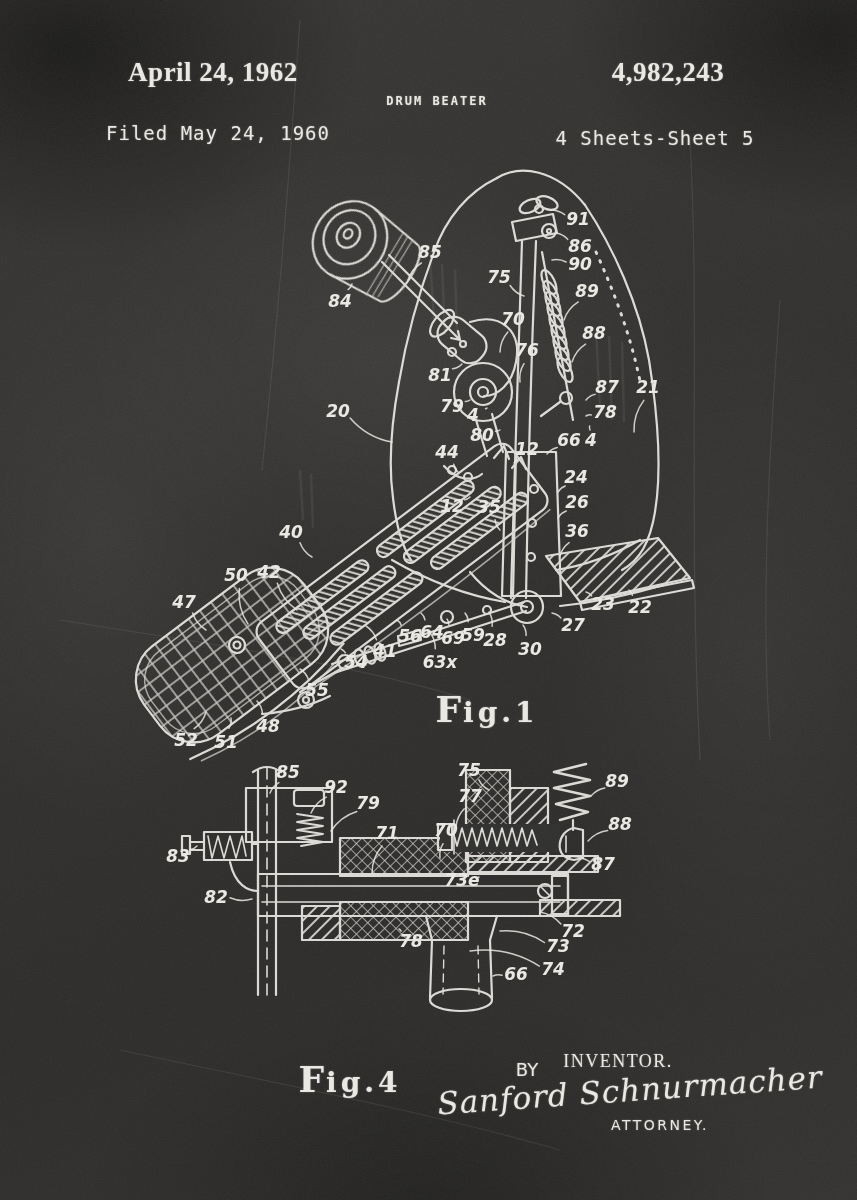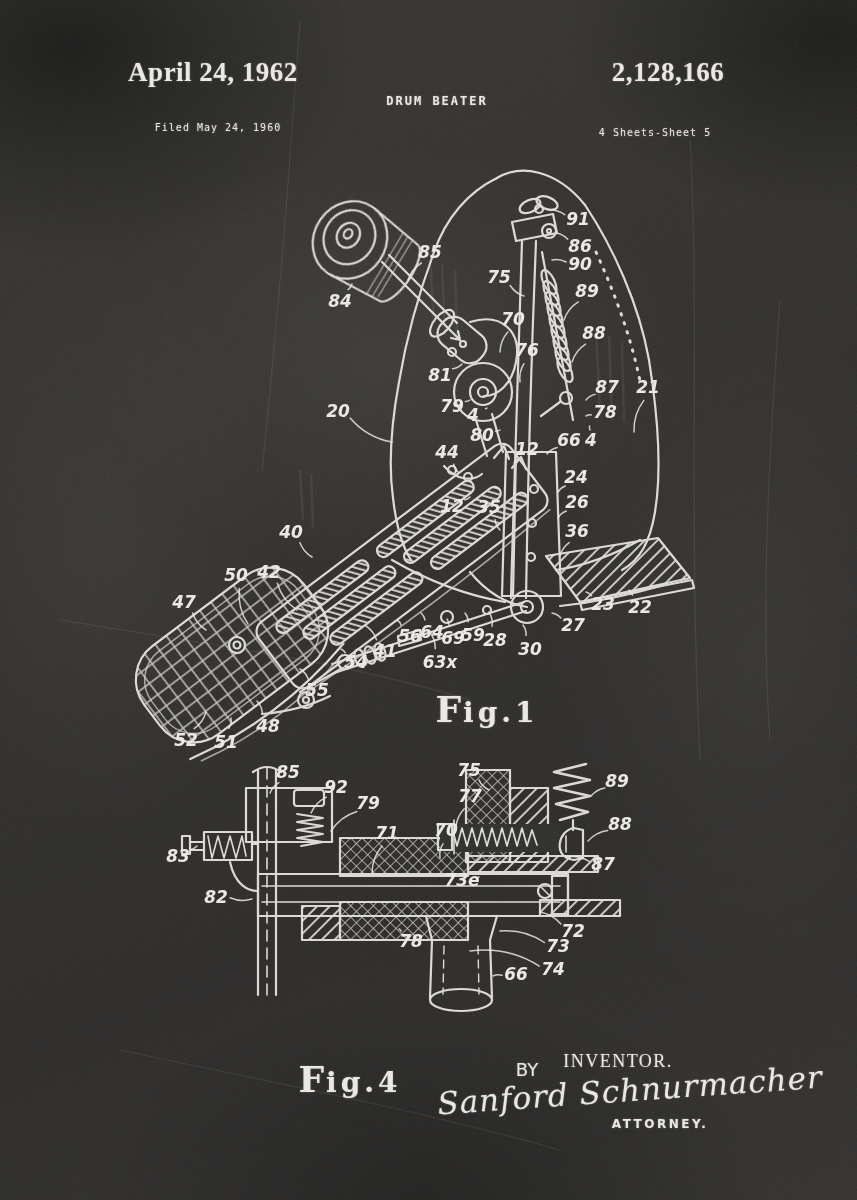--- a/index.html
+++ b/index.html
@@ -14,38 +14,38 @@
       radial-gradient(ellipse 420px 300px at 45% 30%, rgba(255,255,255,.05), rgba(255,255,255,0) 72%),
       linear-gradient(160deg,#31302e 0%,#2b2a28 40%,#262524 70%,#2d2c2a 100%);
     font-family:"Liberation Sans",sans-serif;color:#e9e7e2;
   }
   .layer{position:absolute;left:0;top:0;width:857px;height:1200px;}
   .chalk{color:#e9e7e2;text-shadow:0 0 2px rgba(240,238,230,.35);}
   .abs{position:absolute;transform:translateX(-50%);white-space:nowrap;}
   .h-date,.h-num{font-family:"Liberation Serif",serif;font-weight:bold;font-size:27px;letter-spacing:.5px;}
   .h-inventor{font-family:"Liberation Sans",sans-serif;font-weight:bold;font-size:19px;letter-spacing:2.5px;}
   .h-title{font-family:"DejaVu Sans Mono",monospace;font-weight:bold;font-size:12px;letter-spacing:2px;}
-  .h-filed,.h-sheet{font-family:"DejaVu Sans Mono",monospace;font-size:10px;letter-spacing:1px;}
+  .h-filed,.h-sheet{font-family:"DejaVu Sans Mono",monospace;font-size:19px;letter-spacing:1px;}
   .figcap{font-family:"DejaVu Serif",serif;font-weight:bold;font-size:28px;letter-spacing:4px;}
   .figcap::first-letter{font-size:36px;letter-spacing:2px;}
   .f-inv{font-family:"Liberation Serif",serif;font-size:18px;letter-spacing:1.5px;margin-top:40px;}
   .f-name{font-family:"DejaVu Sans",sans-serif;font-size:18px;font-variant:small-caps;letter-spacing:1.5px;font-weight:bold;}
   .f-by{font-family:"DejaVu Sans",sans-serif;font-size:18px;font-weight:normal;}
   .f-sig{font-family:"DejaVu Serif",serif;font-style:italic;font-size:31px;transform:translateX(-50%) rotate(-4deg);letter-spacing:1px;}
-  .f-att{font-family:"DejaVu Sans",sans-serif;font-size:12px;font-weight:bold;letter-spacing:2.5px;}
+  .f-att{font-family:"DejaVu Sans",sans-serif;font-size:14px;font-weight:normal;letter-spacing:2.5px;}
   svg .ref{font:italic bold 17px "DejaVu Sans",sans-serif;fill:#e9e7e2;text-anchor:middle;}
   svg .leader{fill:none;stroke:#e9e7e2;stroke-width:1.5;opacity:.85;stroke-linecap:round;}
 </style>
 </head>
 <body>
 
 <div class="poster">
 
   <div class="abs chalk h-date" style="left:213px;top:57px">April 24, 1962</div>
-  <div class="abs chalk h-num" style="left:668px;top:57px">2,128,166</div>
+  <div class="abs chalk h-num" style="left:668px;top:57px">4,982,243</div>
   <div class="abs chalk h-title" style="left:437px;top:94px">DRUM BEATER</div>
   <div class="abs chalk h-filed" style="left:218px;top:122px">Filed May 24, 1960</div>
   <div class="abs chalk h-sheet" style="left:655px;top:127px">4 Sheets-Sheet 5</div>
 
   <svg class="layer" viewBox="0 0 857 1200">
     <defs>
       <pattern id="hatch" width="9" height="9" patternUnits="userSpaceOnUse" patternTransform="rotate(45)">
         <line x1="1" y1="0" x2="1" y2="9" stroke="#e9e7e2" stroke-width="2" opacity=".9"></line>
       </pattern>
       <pattern id="xhatch" width="8" height="8" patternUnits="userSpaceOnUse" patternTransform="rotate(45)">

